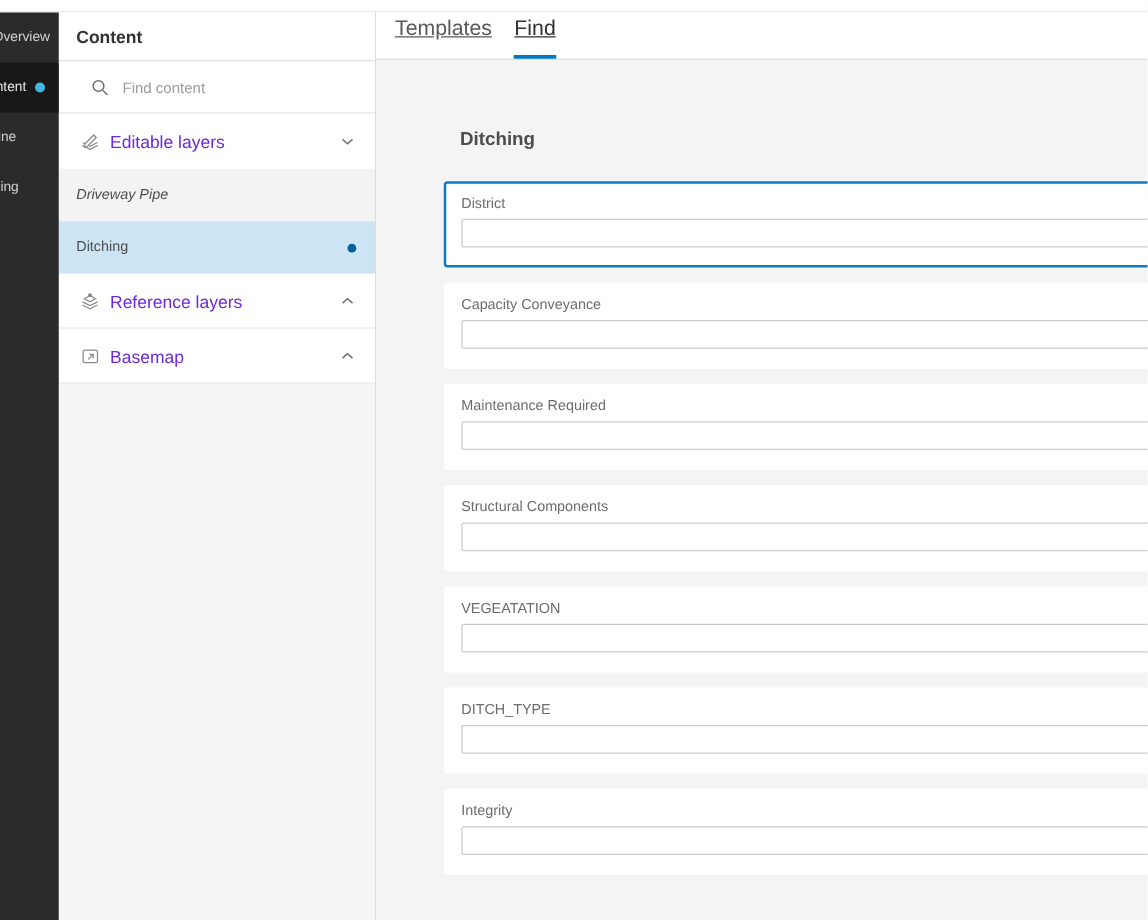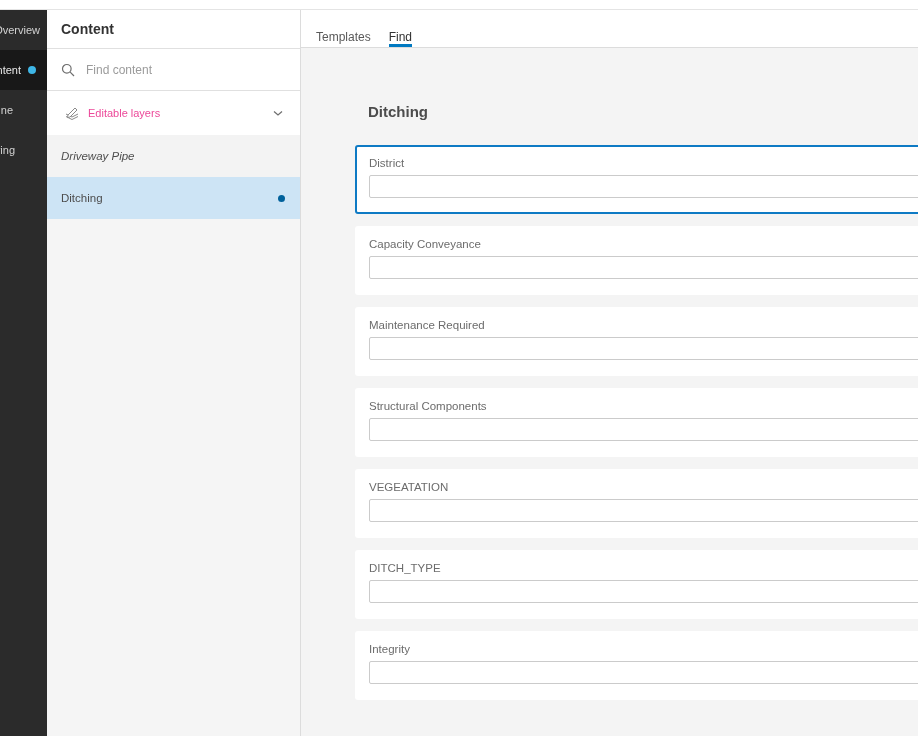--- a/index.html
+++ b/index.html
@@ -56,40 +56,40 @@
   }
   .panel-title-row {
     height: 39px; display: flex; align-items: center;
     padding-left: 14px;
     border-bottom: 1px solid #e0e0e0;
   }
   .panel-title { font-size: 14px; font-weight: bold; color: #323232; }
 
   .search-row {
     height: 42px; display: flex; align-items: center;
-    padding-left: 14px;
+    padding-left: 26px;
     border-bottom: 1px solid #e0e0e0;
     cursor: text;
   }
   .search-row svg { margin-right: 11px; }
   .search-input {
     border: none; outline: none; flex: 1;
     font-size: 12px; color: #4c4c4c;
     font-family: "Liberation Sans", sans-serif;
     background: transparent;
   }
   .search-input::placeholder { color: #9b9b9b; }
 
   .group-row {
     height: 44px; display: flex; align-items: center;
     padding: 0 16px 0 17px;
     background: #ffffff; cursor: pointer;
   }
   .group-row .g-icon { width: 17px; margin-right: 7px; display: flex; }
-  .group-row .g-label { flex: 1; font-size: 11px; color: #ec4899; }
+  .group-row .g-label { flex: 1; font-size: 14px; color: #6d28d9; }
   .group-row .chev { display: flex; }
 
   .layer-row {
     height: 42px; display: flex; align-items: center;
     padding: 0 15px 0 14px;
     font-size: 11.5px; color: #4d4d4d;
     cursor: pointer;
   }
   .layer-row.plain { background: #f3f3f3; font-style: italic; }
   .layer-row.selected { background: #cde4f5; }
@@ -108,26 +108,27 @@
     background: #ffffff;
   }
   .tabbar {
     height: 38px; min-height: 38px;
     display: flex; align-items: stretch;
     padding-left: 15px;
     border-bottom: 1px solid #dcdcdc;
     background: #ffffff;
   }
   .tab {
-    display: flex; align-items: flex-end;
+    display: flex; align-items: flex-start;
     margin-right: 18px;
-    font-size: 12px; color: #595959;
+    font-size: 17px; color: #595959;
     border-bottom: 3px solid transparent;
     padding-top: 3px;
     cursor: pointer;
+    text-decoration: underline;
   }
   .tab.active {
     color: #323232;
     border-bottom-color: #0079c1;
   }
 
   .main-content {
     flex: 1; background: #f4f4f4; overflow: hidden;
   }
   .form-title {
@@ -212,21 +213,52 @@
 
     <div class="layer-row plain">
       <span class="layer-label">Driveway Pipe</span>
     </div>
 
     <div class="layer-row selected">
       <span class="layer-label">Ditching</span>
       <span class="sel-dot"></span>
     </div>
 
-
+    <div class="group-row bordered">
+      <span class="g-icon">
+        <svg width="17" height="16" viewBox="0 0 17 16">
+          <polyline points="2,8.5 8,11.5 14,8.5" fill="none" stroke="#8a8a8a" stroke-width="1"></polyline>
+          <polyline points="2,11 8,14 14,11" fill="none" stroke="#8a8a8a" stroke-width="1"></polyline>
+          <polygon points="8,3.5 12.5,6 8,8.5 3.5,6" fill="none" stroke="#8a8a8a" stroke-width="1"></polygon>
+          <circle cx="8" cy="3.2" r="1.6" fill="#8a8a8a"></circle>
+        </svg>
+      </span>
+      <span class="g-label">Reference layers</span>
+      <span class="chev">
+        <svg width="12" height="8" viewBox="0 0 12 8">
+            <polyline points="2,5.5 6,2 10,5.5" fill="none" stroke="#6e6e6e" stroke-width="1.2"></polyline>
+          </svg>
+      </span>
+    </div>
+
+    <div class="group-row bordered">
+      <span class="g-icon">
+        <svg width="17" height="16" viewBox="0 0 17 16">
+          <rect x="2.5" y="3" width="11.5" height="10" rx="1.5" fill="none" stroke="#8a8a8a" stroke-width="1"></rect>
+          <polyline points="6.5,10.5 10.5,6.5" fill="none" stroke="#8a8a8a" stroke-width="1.1"></polyline>
+          <polyline points="7.6,6.5 10.5,6.5 10.5,9.4" fill="none" stroke="#8a8a8a" stroke-width="1.1"></polyline>
+        </svg>
+      </span>
+      <span class="g-label">Basemap</span>
+      <span class="chev">
+        <svg width="12" height="8" viewBox="0 0 12 8">
+            <polyline points="2,5.5 6,2 10,5.5" fill="none" stroke="#6e6e6e" stroke-width="1.2"></polyline>
+          </svg>
+      </span>
+    </div>
 
     <div class="panel-rest"></div>
   </aside>
 
   <main class="main">
     <div class="tabbar">
       <div class="tab">
         <span>Templates</span>
       </div>
       <div class="tab active">

